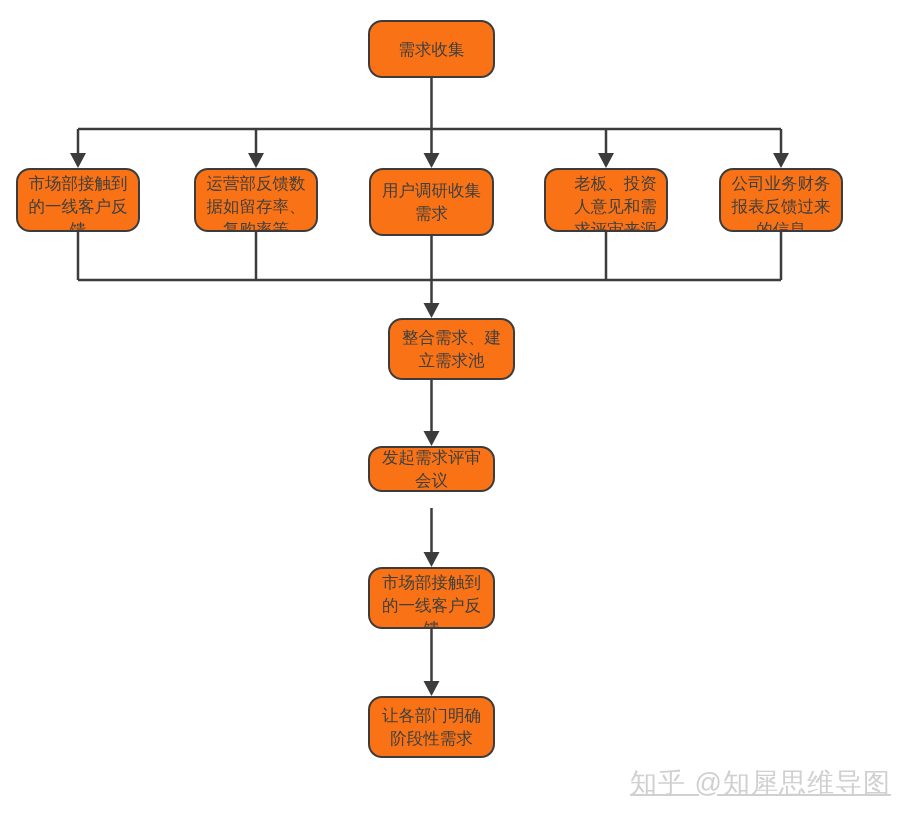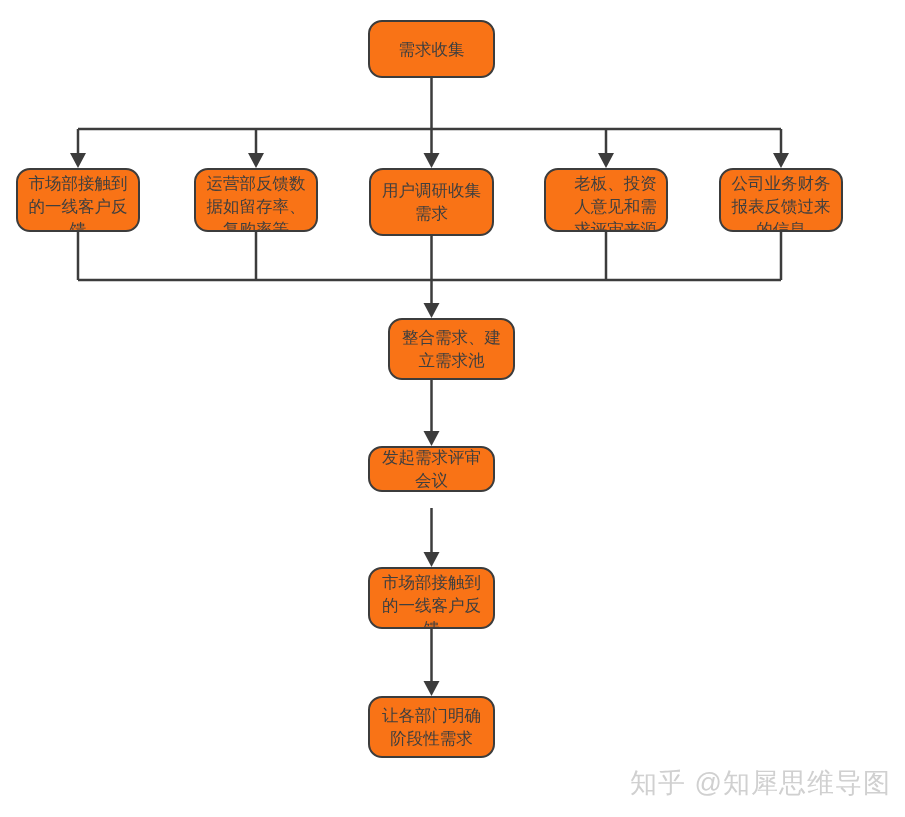--- a/index.html
+++ b/index.html
@@ -19,20 +19,21 @@
     display:flex;align-items:center;justify-content:center;
     padding:2px 8px;
   }
   .node.clip{align-items:flex-start;}
   .watermark{
     position:absolute;left:630px;top:765px;
     font-size:27px;letter-spacing:1px;
     color:var(--watermark,#d0d0d0);
     text-shadow:2px 2px 0 #ffffff;
     white-space:nowrap;
+    text-decoration:underline;
   }
 </style>
 </head>
 <body>
 
 <div id="canvas">
 
   <svg id="connectors" width="905" height="817" viewBox="0 0 905 817" fill="none" stroke="#3c3c3c" stroke-width="2.5">
 
     <path d="M431.5 78 V129 M78 129 H781 M78 129 V158 M256 129 V158 M431.5 129 V158 M606 129 V158 M781 129 V158"></path>

